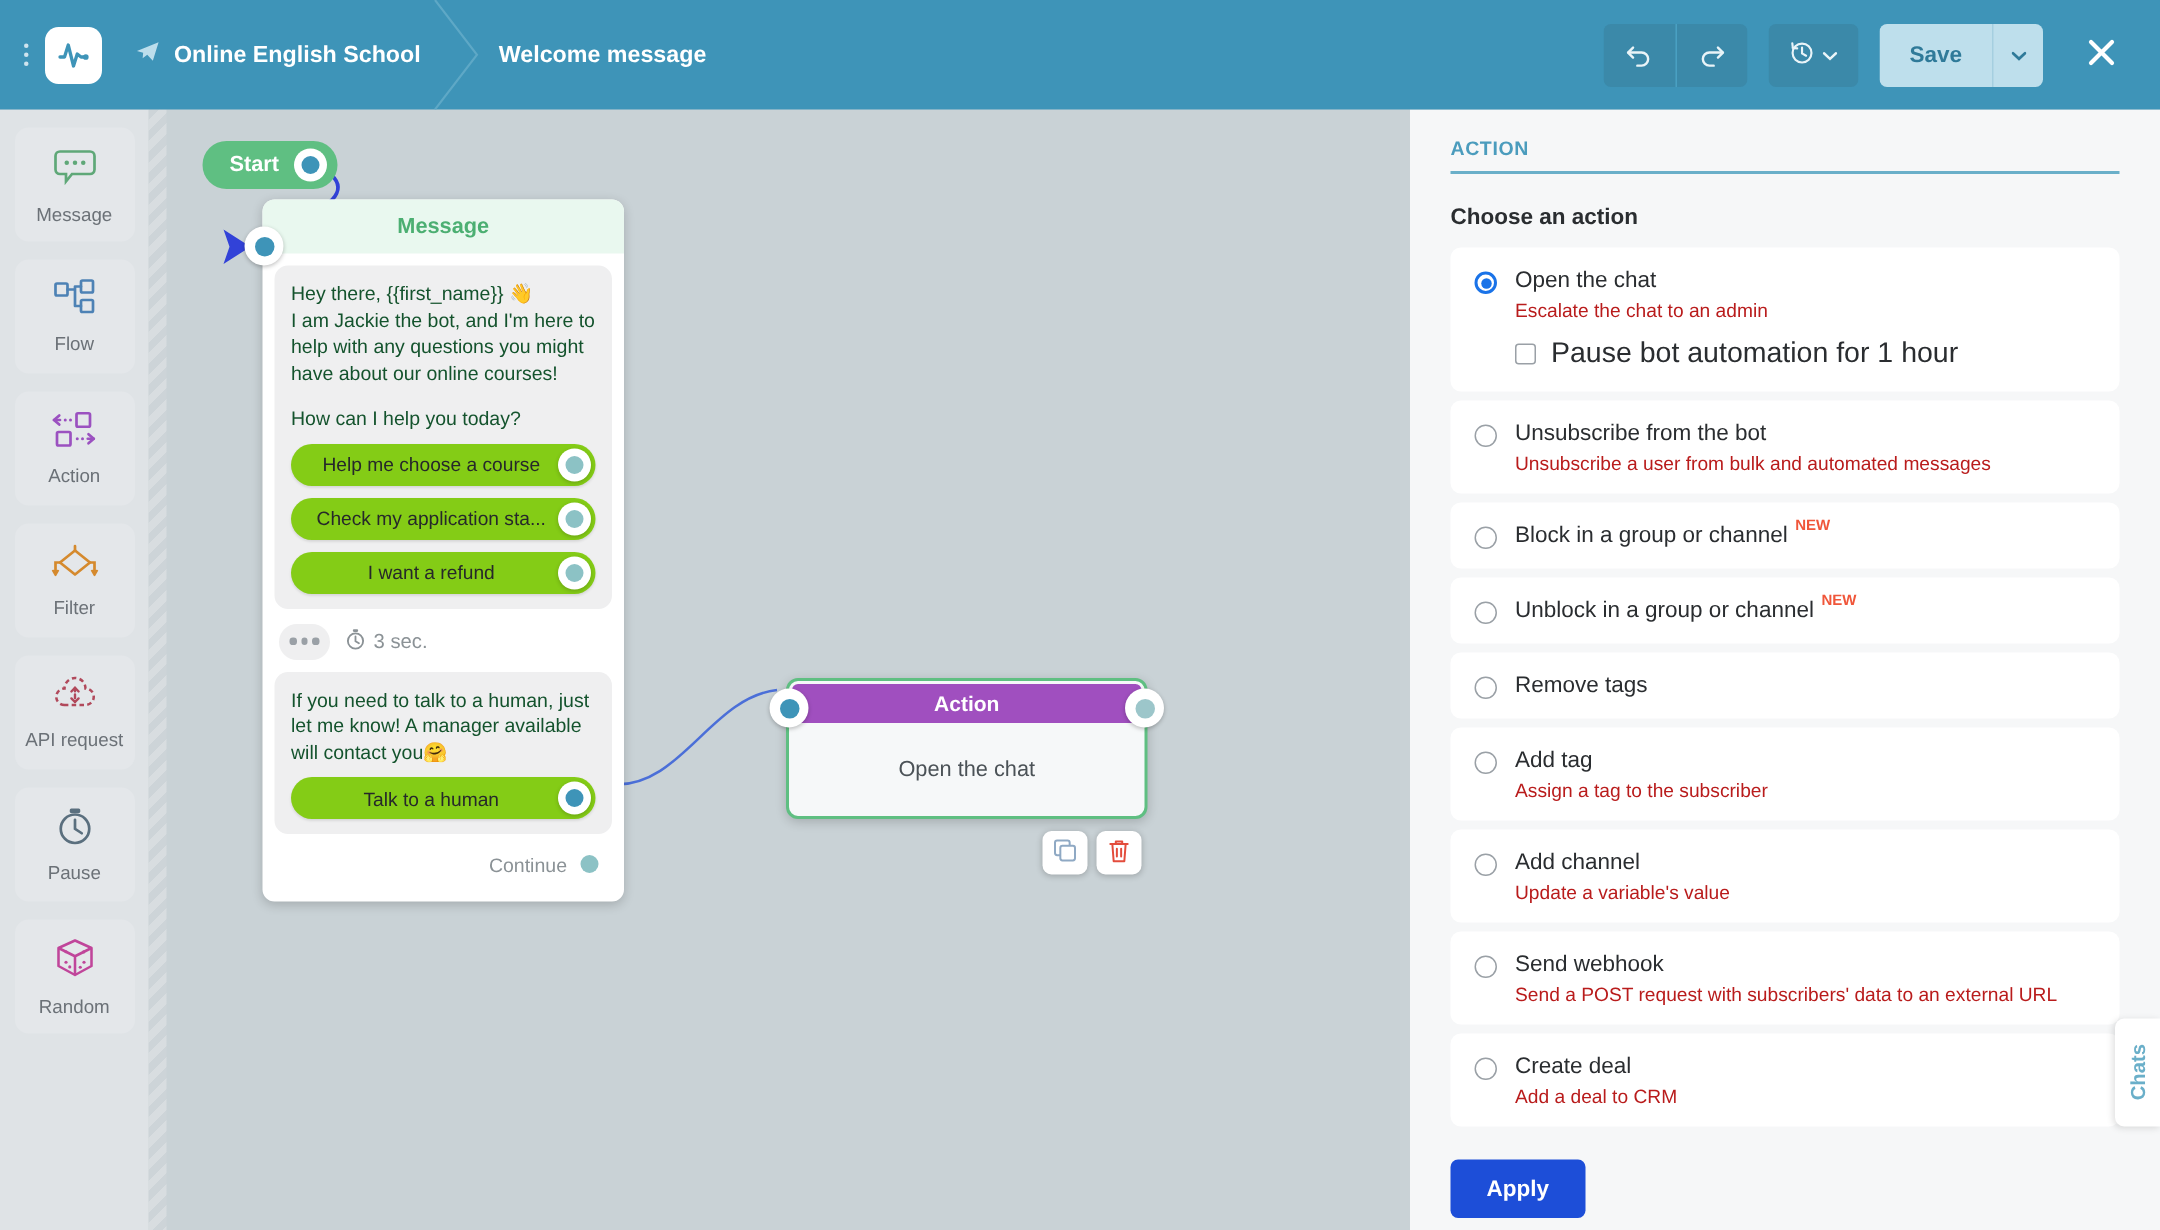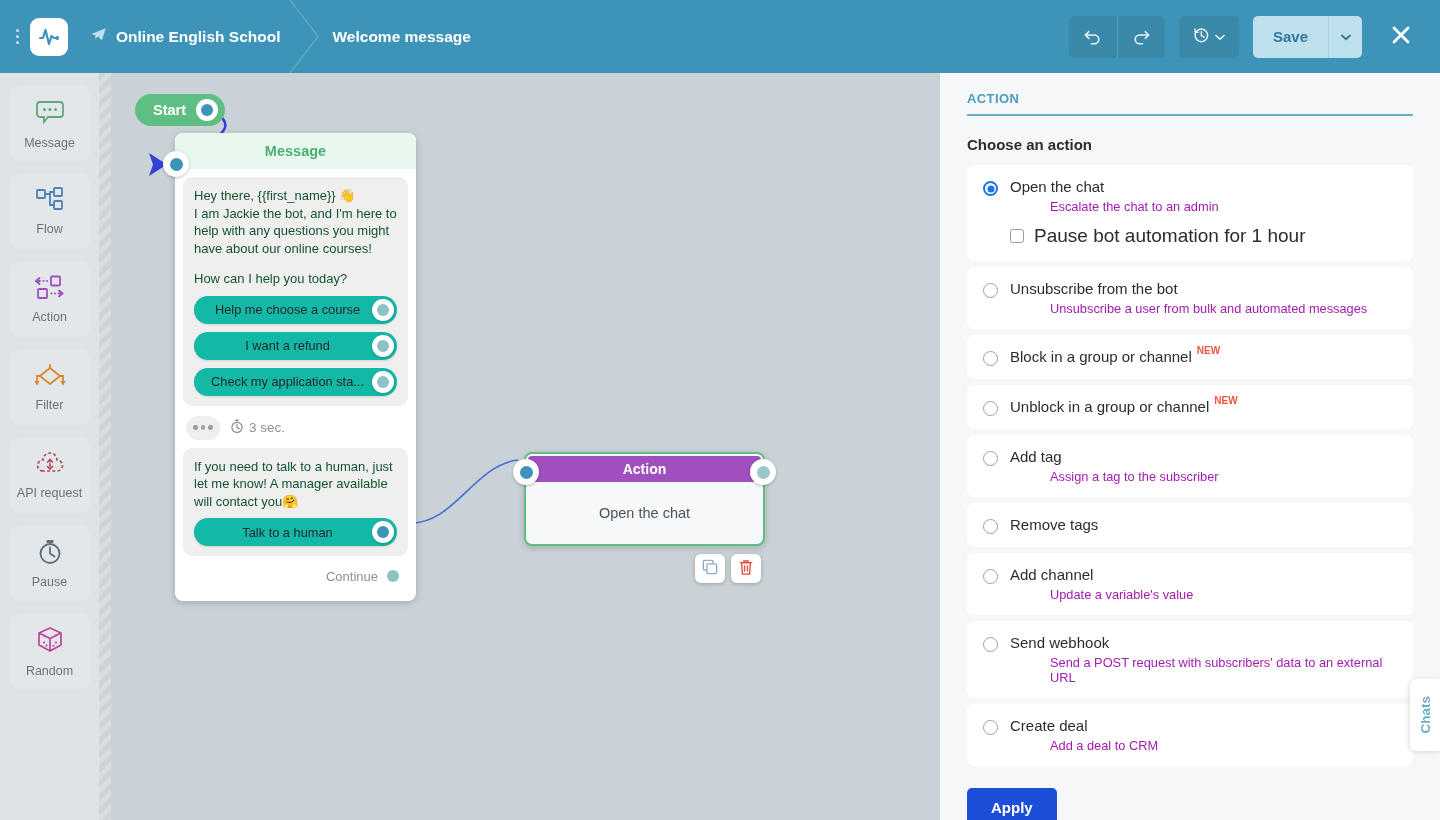--- a/index.html
+++ b/index.html
@@ -138,21 +138,21 @@
   .msg-inport i { width: 13px; height: 13px; border-radius: 50%; background:#3E94B8; display:block; }
   .arrow-mark { position: absolute; left: -28px; top: 17px; z-index: 7; }
   .msg-body { padding: 8px 8px 4px 8px; }
   .bubble {
     background: #EFEFF0; border-radius: 9px; padding: 10px 11px;
   }
   .bubble p { font-size: 13px; color: #14532d; line-height: 17.5px; }
   .bubble p.gap { margin-top: 13px; }
   .qr {
     position: relative;
-    background: #14b8a6; border-radius: 17px; height: 28px; margin-top: 8px;
+    background: #84cc16; border-radius: 17px; height: 28px; margin-top: 8px;
     display: flex; align-items: center; justify-content: center;
     font-size: 12.8px; color: #26282a; padding: 0 26px 0 10px;
     box-shadow: 0 1px 2px rgba(0,0,0,.12); cursor: pointer;
     white-space: nowrap; overflow: hidden;
   }
   .qr .dot {
     position: absolute; right: 3px; top: 3px;
     width: 22px; height: 22px; border-radius: 50%; background: #fff;
     box-shadow: 0 1px 3px rgba(0,0,0,.2);
     display: flex; align-items: center; justify-content: center;
@@ -241,21 +241,21 @@
     content: ""; position: absolute; left: 50%; top: 50%;
     transform: translate(-50%,-50%);
     width: 7px; height: 7px; border-radius: 50%; background: #1A73E8;
   }
   .opt-txt { flex: 1; }
   .opt-title {
     font-size: 15px; color: #2a2d30;
     display: inline-flex; align-items: flex-start; gap: 5px;
   }
   .new-badge { color: #F0563A; font-size: 10px; font-weight: bold; position: relative; top: -3px; }
-  .opt-sub { font-size: 12.8px; color: #a21caf; margin-top: 3px; margin-left: 40px; }
+  .opt-sub { font-size: 12.8px; color: #b91c1c; margin-top: 3px; }
   .sub-check { display: flex; align-items: center; gap: 10px; margin-top: 11px; margin-left: 27px; cursor: pointer; }
   .cbox { width: 14px; height: 14px; border: 1.4px solid #9aa0a6; border-radius: 2.5px; background: #fff; flex:0 0 auto; }
   .sub-check span { font-size: 19px; color: #2a2d30; }
   .apply-btn {
     margin-top: 22px; background: #1d4ed8; color: #fff; border: none;
     border-radius: 5px; padding: 11px 24px; font-size: 15px; font-weight: bold;
     cursor: pointer; font-family: "Liberation Sans", sans-serif;
   }
 
   .chats-tab {
@@ -474,27 +474,27 @@
         <p>Hey there,  {{first_name}} 👋</p>
         <p>I am Jackie the bot, and I'm here to help with any questions you might have about our online courses!</p>
         <p class="gap">How can I help you today?</p>
         <div class="qr">
           <span>Help me choose a course</span>
           <span class="dot">
               <i></i>
             </span>
         </div>
         <div class="qr">
-          <span>I want a refund</span>
+          <span>Check my application sta...</span>
           <span class="dot">
               <i></i>
             </span>
         </div>
         <div class="qr">
-          <span>Check my application sta...</span>
+          <span>I want a refund</span>
           <span class="dot">
               <i></i>
             </span>
         </div>
       </div>
 
       <div class="delay-row">
         <span class="typing">
             <i></i>
             <i></i>
@@ -616,31 +616,31 @@
             <span class="new-badge">NEW</span>
           </span>
         </span>
       </div>
     </div>
 
     <div class="opt">
       <div class="opt-main">
         <span class="radio"></span>
         <span class="opt-txt">
+          <span class="opt-title">Remove tags</span>
+        </span>
+      </div>
+    </div>
+
+    <div class="opt">
+      <div class="opt-main">
+        <span class="radio"></span>
+        <span class="opt-txt">
           <span class="opt-title">Add tag</span>
           <span class="opt-sub" style="display:block">Assign a tag to the subscriber</span>
-        </span>
-      </div>
-    </div>
-
-    <div class="opt">
-      <div class="opt-main">
-        <span class="radio"></span>
-        <span class="opt-txt">
-          <span class="opt-title">Remove tags</span>
         </span>
       </div>
     </div>
 
     <div class="opt">
       <div class="opt-main">
         <span class="radio"></span>
         <span class="opt-txt">
           <span class="opt-title">Add channel</span>
           <span class="opt-sub" style="display:block">Update a variable's value</span>

